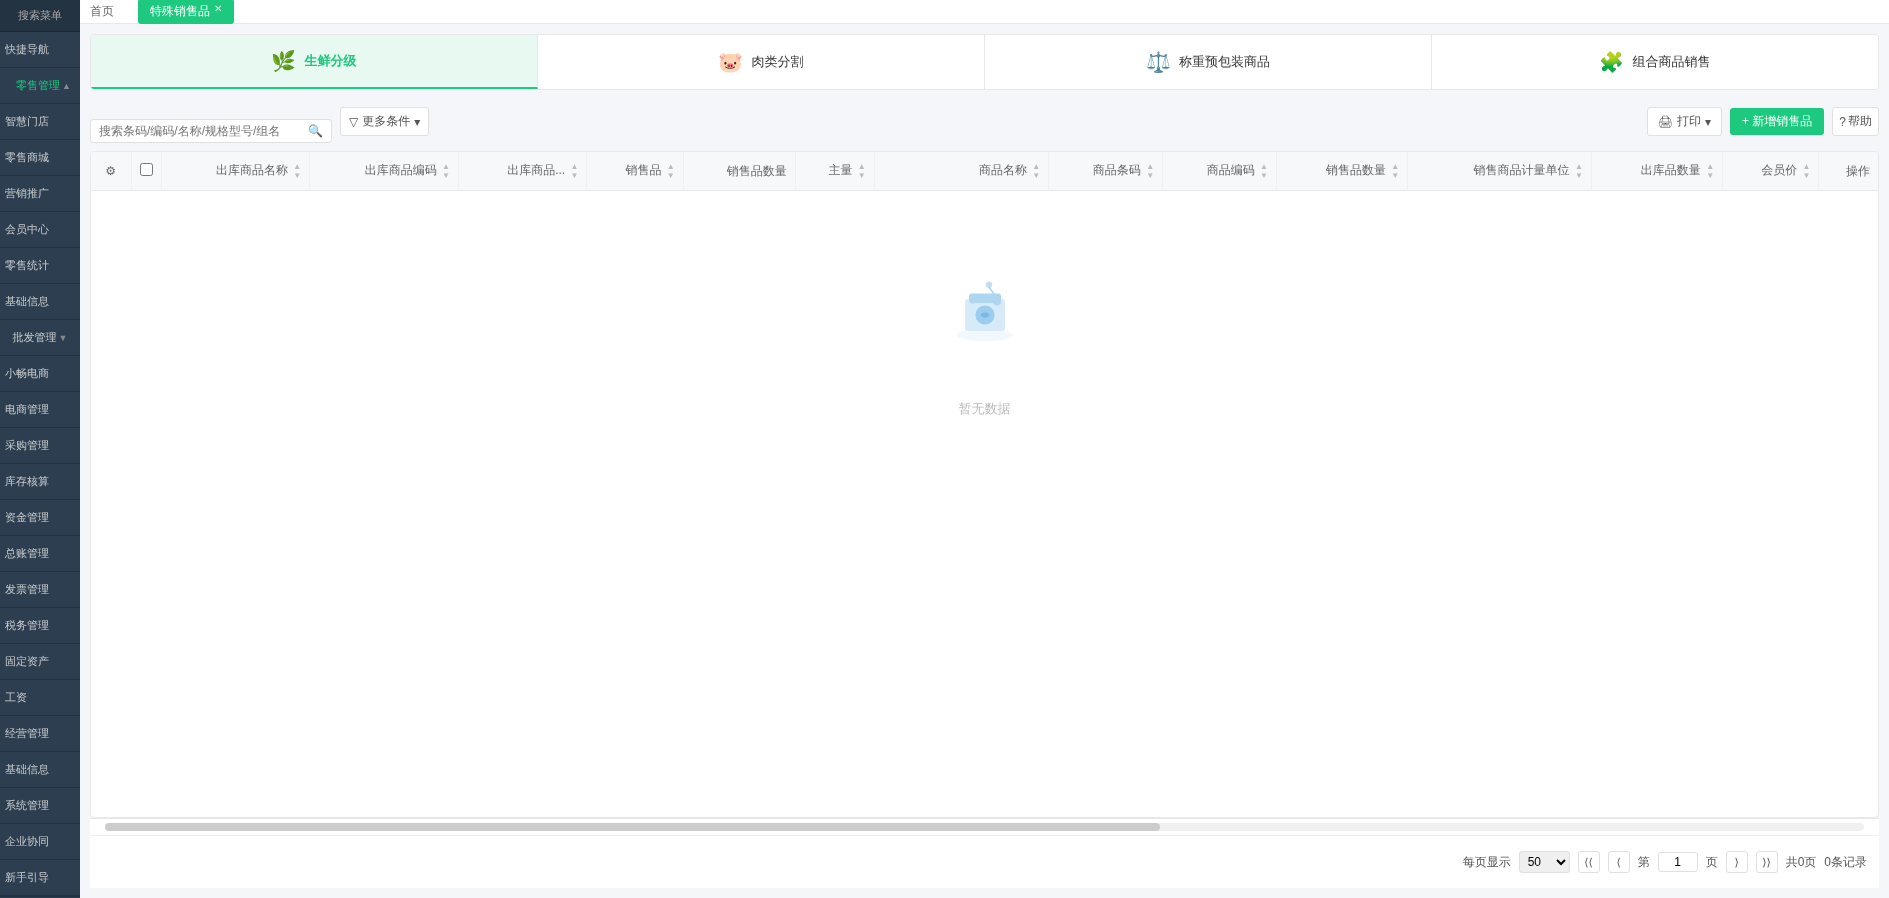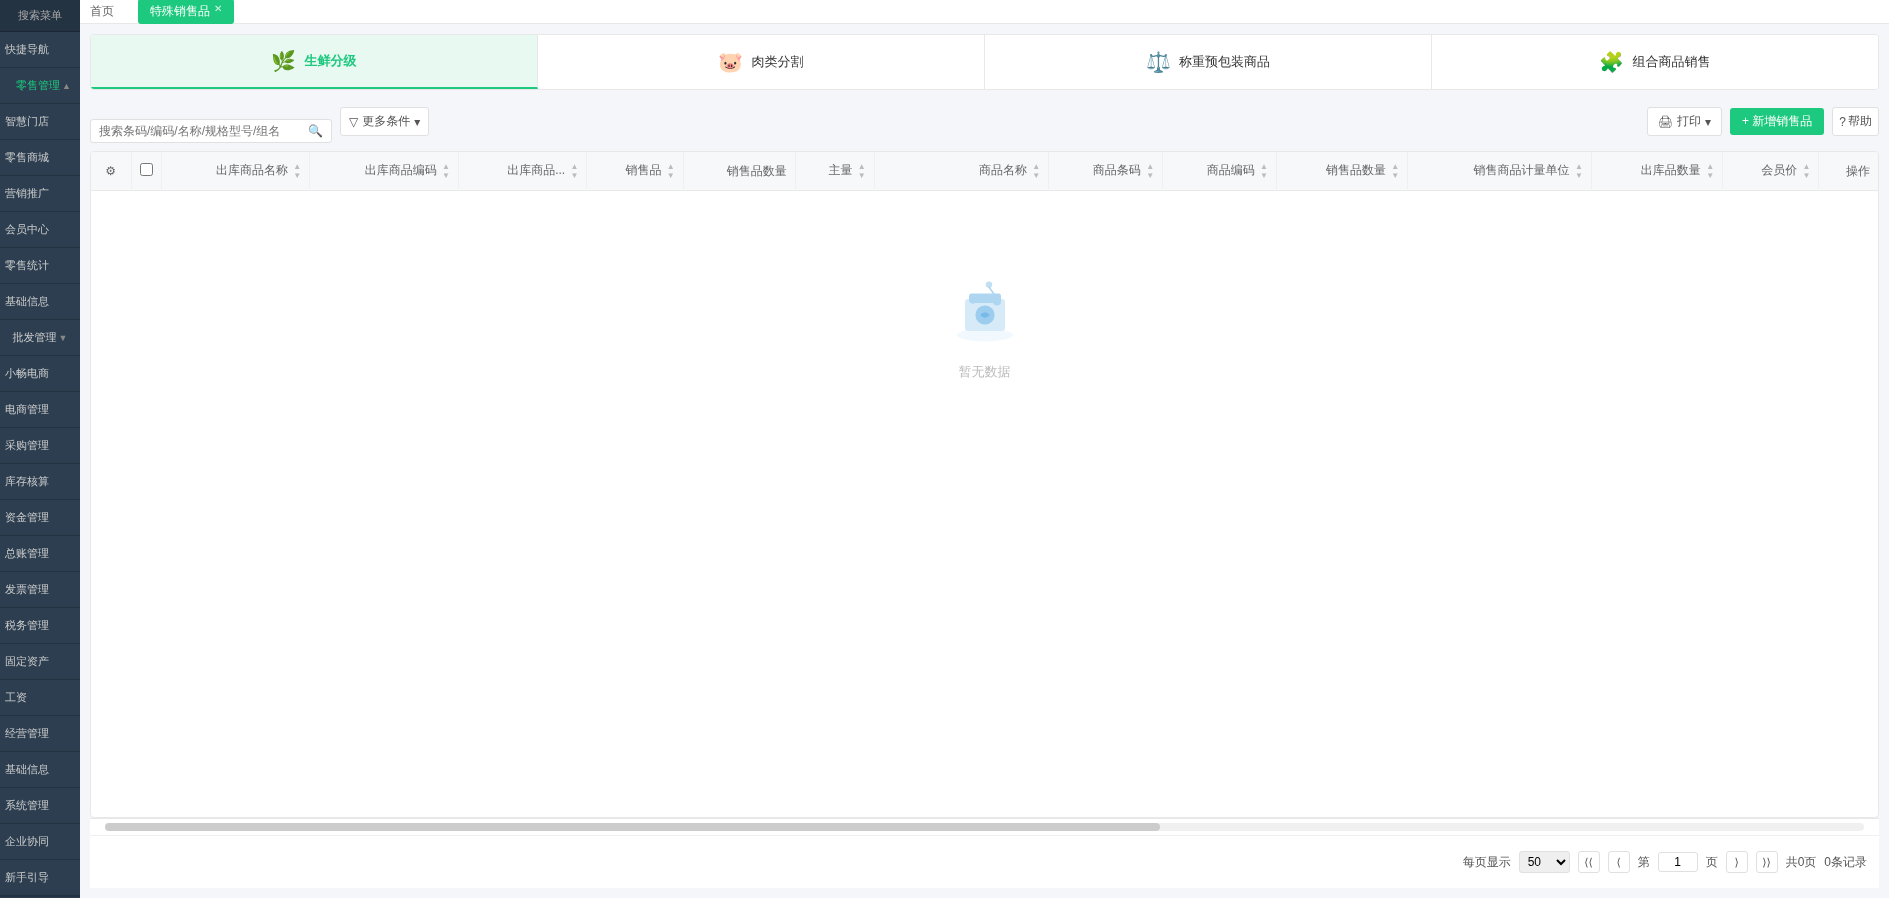--- a/index.html
+++ b/index.html
@@ -236,20 +236,21 @@
     .th-settings { text-align: center; width: 40px; }
     .th-checkbox { width: 30px; text-align: center; }
 
     
     .empty-state {
       display: flex;
       flex-direction: column;
       align-items: center;
       justify-content: space-between;
       padding: 80px 0;
+      gap: 37px;
     }
     .empty-icon {
       width: 80px;
       height: 80px;
       margin-bottom: 12px;
     }
     .empty-text {
       color: #bbb;
       font-size: 13px;
     }

